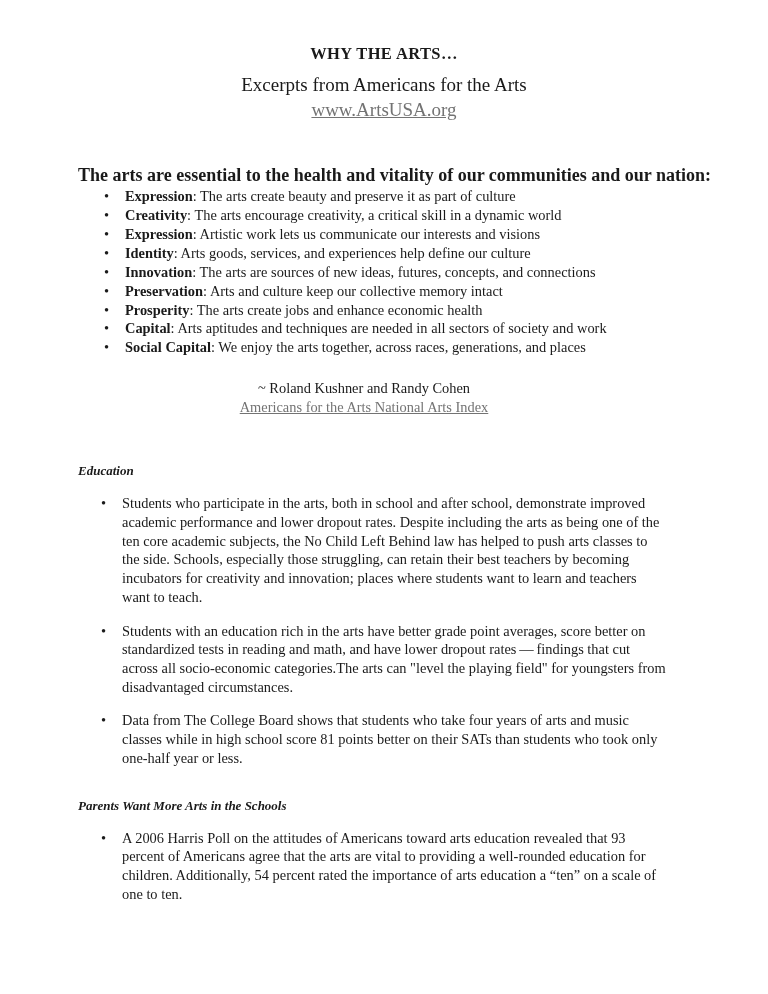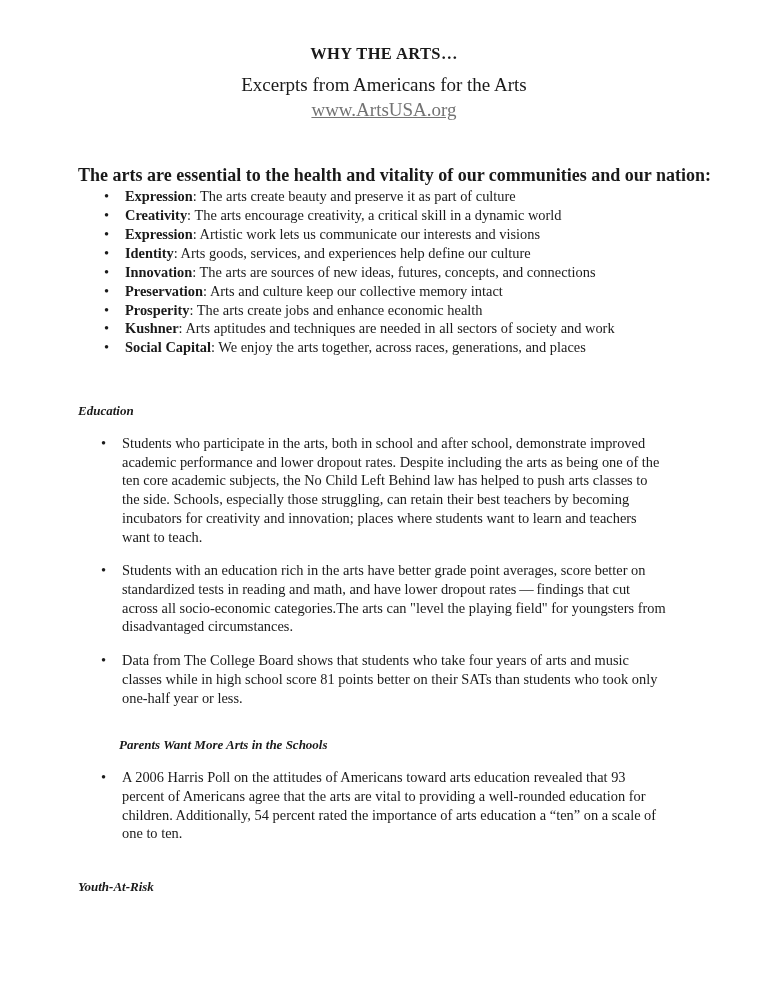--- a/index.html
+++ b/index.html
@@ -103,21 +103,21 @@
   
   .section-heading {
     font-size: 13px;
     font-weight: bold;
     margin: 0;
     padding-left: 78px;
     line-height: 1.3;
     font-style: italic;
   }
   .h-education   { padding-top: 46px; }
-  .h-parents     { padding-top: 30px; margin-left: 41px; }
+  .h-parents     { padding-top: 30px; }
   .h-youth       { padding-top: 36px; }
 
   
   ul.para-list {
     list-style: none;
     margin: 0;
     padding: 0;
     padding-top: 14px;
   }
   ul.para-list > li {
@@ -155,32 +155,35 @@
   <p class="lead-statement">The arts are essential to the health and vitality of our communities and our nation:</p>
 
   <ul class="tight-list" id="essentials-list">
       <li><span class="bullet-dot">•</span><span class="term">Expression</span><span>: </span><span>The arts create beauty and preserve it as part of culture</span></li>
       <li><span class="bullet-dot">•</span><span class="term">Creativity</span><span>: </span><span>The arts encourage creativity, a critical skill in a dynamic world</span></li>
       <li><span class="bullet-dot">•</span><span class="term">Expression</span><span>: </span><span>Artistic work lets us communicate our interests and visions</span></li>
       <li><span class="bullet-dot">•</span><span class="term">Identity</span><span>: </span><span>Arts goods, services, and experiences help define our culture</span></li>
       <li><span class="bullet-dot">•</span><span class="term">Innovation</span><span>: </span><span>The arts are sources of new ideas, futures, concepts, and connections</span></li>
       <li><span class="bullet-dot">•</span><span class="term">Preservation</span><span>: </span><span>Arts and culture keep our collective memory intact</span></li>
       <li><span class="bullet-dot">•</span><span class="term">Prosperity</span><span>: </span><span>The arts create jobs and enhance economic health</span></li>
-      <li><span class="bullet-dot">•</span><span class="term">Kushner</span><span>: </span><span>Arts aptitudes and techniques are needed in all sectors of society and work</span></li>
+      <li><span class="bullet-dot">•</span><span class="term">Capital</span><span>: </span><span>Arts aptitudes and techniques are needed in all sectors of society and work</span></li>
       <li><span class="bullet-dot">•</span><span class="term">Social Capital</span><span>: </span><span>We enjoy the arts together, across races, generations, and places</span></li>
     </ul>
 
+  <div class="attribution">
+    <span class="attr-line">~ Roland Kushner and Randy Cohen</span>
+    <a class="doc-link attr-line">Americans for the Arts National Arts Index</a>
+  </div>
 
   <div id="sections-container">
       <h2 class="section-heading h-education">Education</h2>
       <ul class="para-list">
         <li><span class="bullet-dot">•</span><span>Students who participate in the arts, both in school and after school, demonstrate improved academic performance and lower dropout rates. Despite including the arts as being one of the ten core academic subjects, the No Child Left Behind law has helped to push arts classes to the side. Schools, especially those struggling, can retain their best teachers by becoming incubators for creativity and innovation; places where students want to learn and teachers want to teach.</span></li>
         <li><span class="bullet-dot">•</span><span>Students with an education rich in the arts have better grade point averages, score better on standardized tests in reading and math, and have lower dropout rates — findings that cut across all socio-economic categories.The arts can "level the playing field" for youngsters from disadvantaged circumstances.</span></li>
         <li><span class="bullet-dot">•</span><span>Data from The College Board shows that students who take four years of arts and music classes while in high school score 81 points better on their SATs than students who took only one-half year or less.</span></li>
       </ul>
       <h2 class="section-heading h-parents">Parents Want More Arts in the Schools</h2>
       <ul class="para-list">
         <li><span class="bullet-dot">•</span><span>A 2006 Harris Poll on the attitudes of Americans toward arts education revealed that 93 percent of Americans agree that the arts are vital to providing a well-rounded education for children. Additionally, 54 percent rated the importance of arts education a “ten” on a scale of one to ten.</span></li>
       </ul>
-      <h2 class="section-heading h-youth">Youth-At-Risk</h2>
     </div>
 
 </div>
 
 </body></html>

